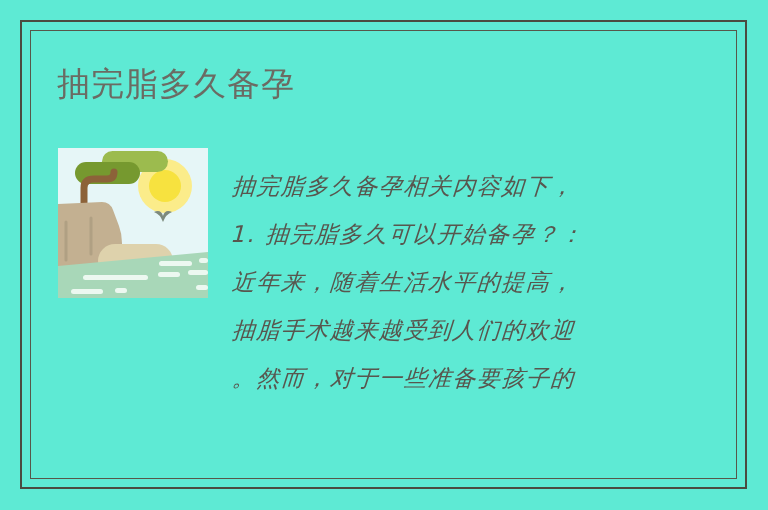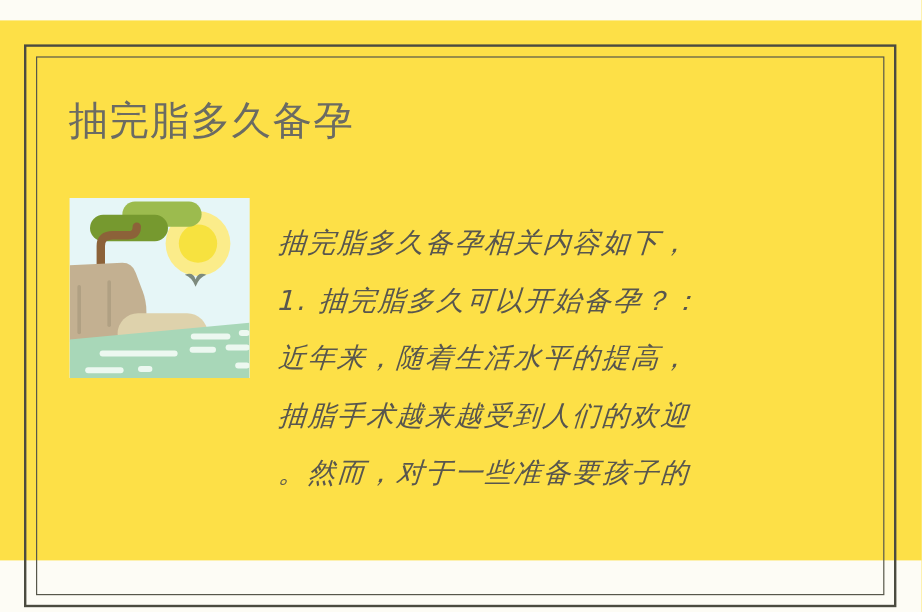--- a/index.html
+++ b/index.html
@@ -9,24 +9,24 @@
   body {
     width: 768px;
     height: 510px;
     background: #fdfcf5;
     font-family: "Liberation Sans", sans-serif;
     overflow: hidden;
   }
 
   .card {
     position: absolute;
-    left: 0; top: 17px;
+    left: 0; top: 0;
     width: 768px;
-    height: 450px;
-    background: #fde047;
+    height: 510px;
+    background: #5eead4;
   }
 
   
   .frame-outer {
     position: absolute;
     left: 20px;
     top: 20px;
     width: 727px;
     height: 469px;
     border: 2px solid #4b4b40;

